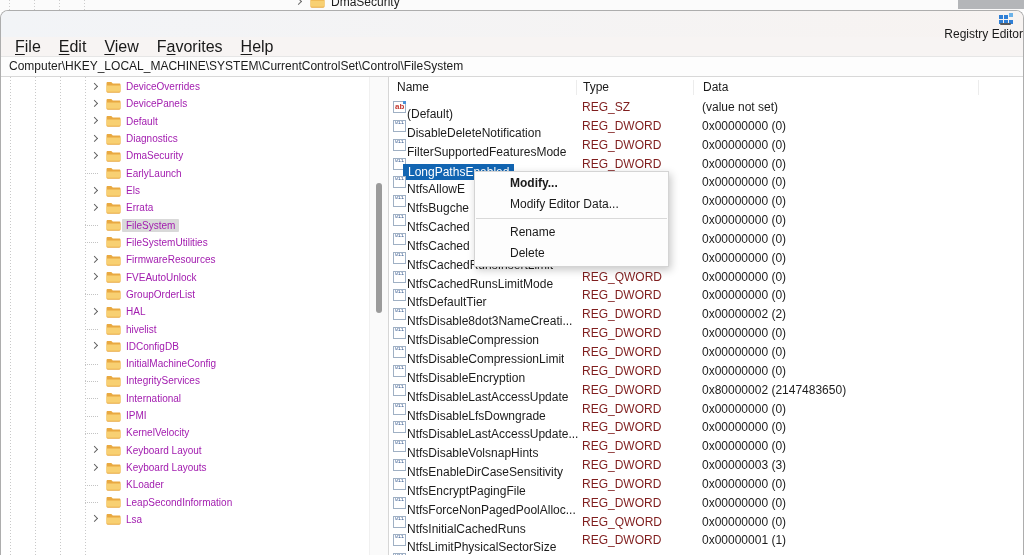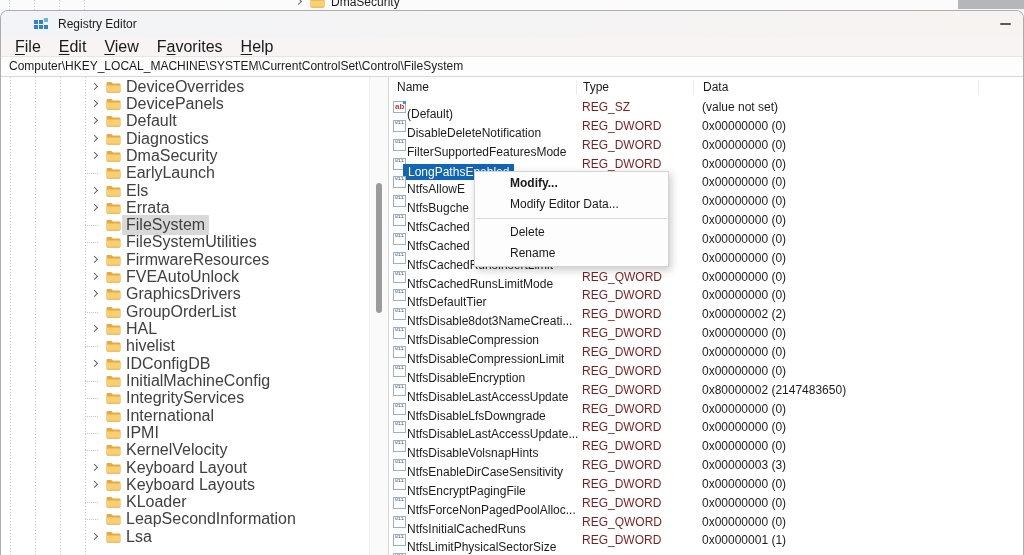--- a/index.html
+++ b/index.html
@@ -13,21 +13,21 @@
     background-image:repeating-linear-gradient(to bottom,#cccccc 0 1px,transparent 1px 3px); }
   .bg-row { position:absolute; top:-7px; left:296px; display:flex; align-items:center; height:17px; }
   .bg-chev { width:5px; height:5px; border-top:1px solid #6a6a6a; border-right:1px solid #6a6a6a; transform:rotate(45deg); margin-right:9px; }
   .bg-folder { margin-right:6px; display:inline-flex; }
   .bg-gray { position:absolute; right:0; top:0; width:66px; height:9px; background:#b4b6b9; }
 
   
   .reg-window { position:absolute; left:0; top:10px; width:1024px; height:545px;
     background:#fff; border:1px solid #adadad; border-bottom:none; border-radius:8px 8px 0 0; overflow:hidden; }
 
-  .titlebar { position:relative; height:26px; background:linear-gradient(90deg,#f2f4f7,#f7f3f1); display:flex; align-items:center; }
+  .titlebar { position:relative; height:26px; background:linear-gradient(90deg,#f2f4f7,#f7f3f1); display:flex; align-items:flex-end;flex-direction:column; }
   .app-icon { margin-left:32px; margin-right:9px; display:inline-flex; }
   .title-text { font-size:12px; color:#1a1a1a; }
   .min-btn { position:absolute; right:12px; top:12px; width:11px; height:2px; background:#5a5a5a; border-radius:1px; }
 
   .menubar { height:19px; background:#f7f4f3; display:flex; align-items:center; padding-left:5px; }
   .menu-item { padding:0 9px; font-size:16px; color:#191919; cursor:default; }
   .menu-item u { text-underline-offset:2px; }
 
   .addressbar { height:21px; background:#fdfdfd; border-top:1px solid #e6e6e6; border-bottom:1px solid #d8d8d8;
     line-height:19px; padding-left:8px; font-size:12px; color:#1b1b1b; white-space:nowrap; }
@@ -37,21 +37,21 @@
   
   .tree-pane { position:relative; width:368px; overflow:hidden; }
   .tree-pane .guide { position:absolute; top:0; bottom:0; width:1px;
     background-image:repeating-linear-gradient(to bottom,#c9c9c9 0 1px,transparent 1px 3px); }
   .tree-rows { position:relative; padding-top:1px; }
   .tree-row { position:relative; height:17.32px; display:flex; align-items:center; white-space:nowrap; cursor:default; }
   .chev { position:absolute; left:91px; top:50%; width:5px; height:5px;
     border-top:1.2px solid #5f5f5f; border-right:1.2px solid #5f5f5f; transform:translateY(-62%) rotate(45deg); }
   .stub { position:absolute; left:84px; top:50%; width:13px; border-top:1px dotted #c3c3c3; }
   .tree-folder { position:absolute; left:105px; top:50%; transform:translateY(-50%); display:inline-flex; }
-  .tree-label { margin-left:125px; font-size:16px; color:#404040; }
+  .tree-label { margin-left:125px; font-size:10px; color:#a21caf; }
   .tree-label.sel { background:#d9d9d9; padding:1px 4px; margin-left:121px; border-radius:1px; }
 
   
   .tree-sb { position:relative; width:19px; background:#fafafa; border-left:1px solid #f0f0f0; }
   .tree-thumb { position:absolute; left:6px; top:106px; width:6px; height:130px; background:#9b9b9b; border-radius:3px; }
 
   
   .list-pane { position:relative; flex:1; border-left:1px solid #d6d6d6; overflow:hidden; background:#fff; }
   .list-header { display:flex; height:21px; align-items:center; color:#1a1a1a; }
   .hcell { height:15px; line-height:15px; overflow:hidden; white-space:nowrap; border-right:1px solid #ececec; }
@@ -247,30 +247,20 @@
               <span class="chev"></span>
               <span class="tree-folder">
                 <svg width="15" height="12" viewBox="0 0 15 12">
                   <path d="M.5 2.2c0-.7.5-1.2 1.2-1.2h3.6l1.5 1.6h6.5c.7 0 1.2.5 1.2 1.2v6.8c0 .7-.5 1.2-1.2 1.2H1.7c-.7 0-1.2-.5-1.2-1.2z" fill="#e9a941"></path>
                   <path d="M.5 4.4h14v5.2c0 .7-.5 1.2-1.2 1.2H1.7c-.7 0-1.2-.5-1.2-1.2z" fill="#f8d072"></path>
                 </svg>
               </span>
               <span class="tree-label">FVEAutoUnlock</span>
             </div>
             <div class="tree-row">
-              <span class="chev"></span>
-              <span class="tree-folder">
-                <svg width="15" height="12" viewBox="0 0 15 12">
-                  <path d="M.5 2.2c0-.7.5-1.2 1.2-1.2h3.6l1.5 1.6h6.5c.7 0 1.2.5 1.2 1.2v6.8c0 .7-.5 1.2-1.2 1.2H1.7c-.7 0-1.2-.5-1.2-1.2z" fill="#e9a941"></path>
-                  <path d="M.5 4.4h14v5.2c0 .7-.5 1.2-1.2 1.2H1.7c-.7 0-1.2-.5-1.2-1.2z" fill="#f8d072"></path>
-                </svg>
-              </span>
-              <span class="tree-label">GraphicsDrivers</span>
-            </div>
-            <div class="tree-row">
               <span class="stub"></span>
               <span class="tree-folder">
                 <svg width="15" height="12" viewBox="0 0 15 12">
                   <path d="M.5 2.2c0-.7.5-1.2 1.2-1.2h3.6l1.5 1.6h6.5c.7 0 1.2.5 1.2 1.2v6.8c0 .7-.5 1.2-1.2 1.2H1.7c-.7 0-1.2-.5-1.2-1.2z" fill="#e9a941"></path>
                   <path d="M.5 4.4h14v5.2c0 .7-.5 1.2-1.2 1.2H1.7c-.7 0-1.2-.5-1.2-1.2z" fill="#f8d072"></path>
                 </svg>
               </span>
               <span class="tree-label">GroupOrderList</span>
             </div>
             <div class="tree-row">
@@ -593,18 +583,18 @@
             </div>
           </div>
       </div>
 
     </div>
 
     <div class="ctx-menu">
         <div class="ctx-item bold">Modify...</div>
         <div class="ctx-item">Modify Editor Data...</div>
         <div class="ctx-sep"></div>
+        <div class="ctx-item">Rename</div>
         <div class="ctx-item">Delete</div>
-        <div class="ctx-item">Rename</div>
       </div>
 
   </div>
 </div>
 
 </body></html>

